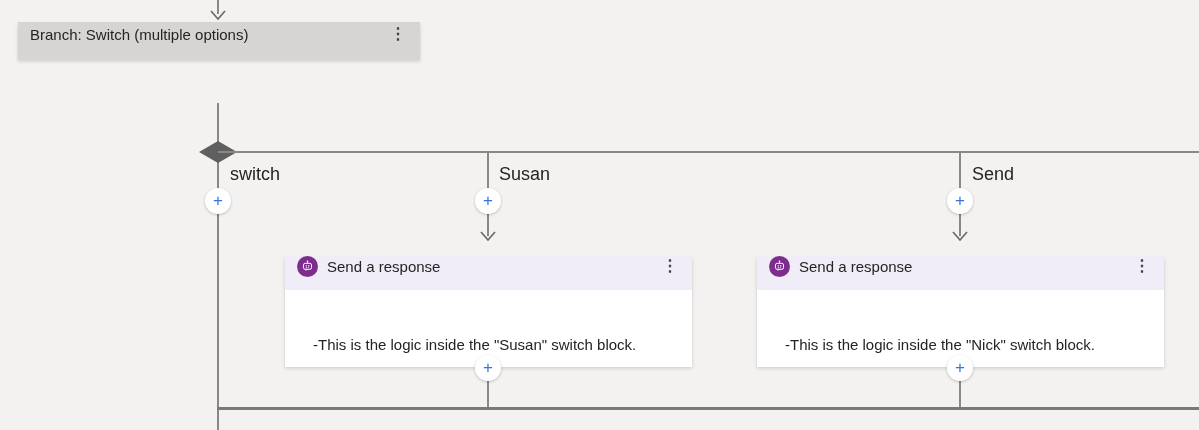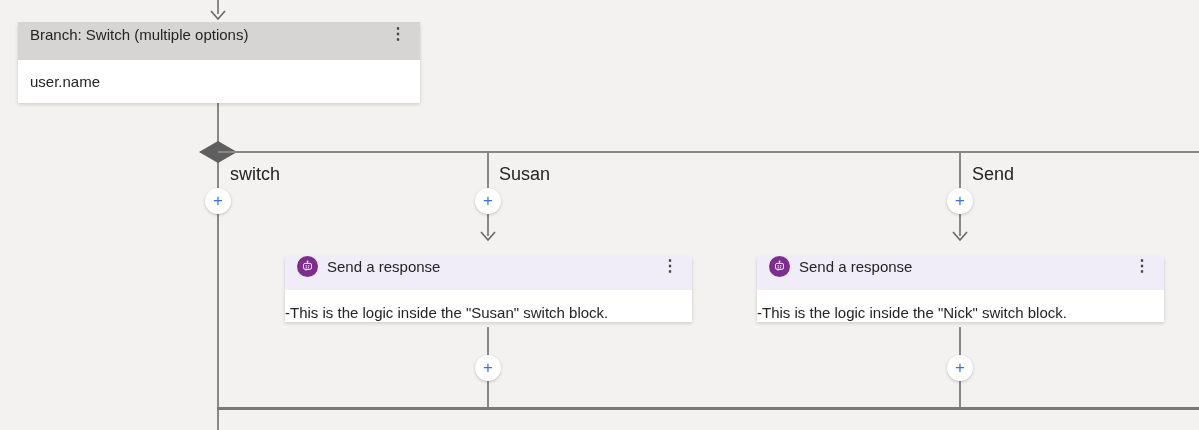--- a/index.html
+++ b/index.html
@@ -43,23 +43,23 @@
   .switch-node .node-body {
     height: 43px; line-height: 43px;
     padding: 0 12px; font-size: 15px; background: #fff;
   }
 
   .response-node { top: 256px; width: 407px; }
   .response-node.susan { left: 285px; }
   .response-node.nick  { left: 757px; }
   .response-node .node-header { height: 34px; background: #f0edf8; gap: 9px; }
   .response-node .node-body {
-    height: 32px; line-height: 45px;
-    padding: 0 0; font-size: 15px; background: #fff;
-    white-space: nowrap; overflow: hidden;
+    height: 45px; line-height: 45px;
+    padding: 0 28px; font-size: 15px; background: #fff;
+    white-space: nowrap; overflow: hidden; margin-top: 32px;
   }
 
   .node-title { flex: 1; color: #242424; }
 
   .bot-badge {
     width: 21px; height: 21px; border-radius: 50%;
     background: #7d2e8d;
     display: flex; align-items: center; justify-content: center;
     flex: none;
   }
@@ -102,23 +102,20 @@
 
   <div class="vline" style="left:217px; top:0; height:14px;"></div>
   <svg class="arrowhead" style="left:210px; top:10px;" width="16" height="11">
     <polyline points="1,1 8,9 15,1"></polyline>
   </svg>
 
   <div class="node switch-node">
     <div class="node-header">
       <span class="node-title">Branch: Switch (multiple options)</span>
       <button class="kebab-btn">⋮</button>
-    </div>
-    <div class="node-body">
-      <span>user.name</span>
     </div>
   </div>
 
   <div class="vline" style="left:217px; top:103px; height:327px;"></div>
 
   <svg class="diamond" width="38" height="22">
     <polygon points="19,0 38,11 19,22 0,11" fill="#5f5f5f"></polygon>
   </svg>
 
   <div class="hline" style="left:218px; top:151px; width:981px;"></div>

